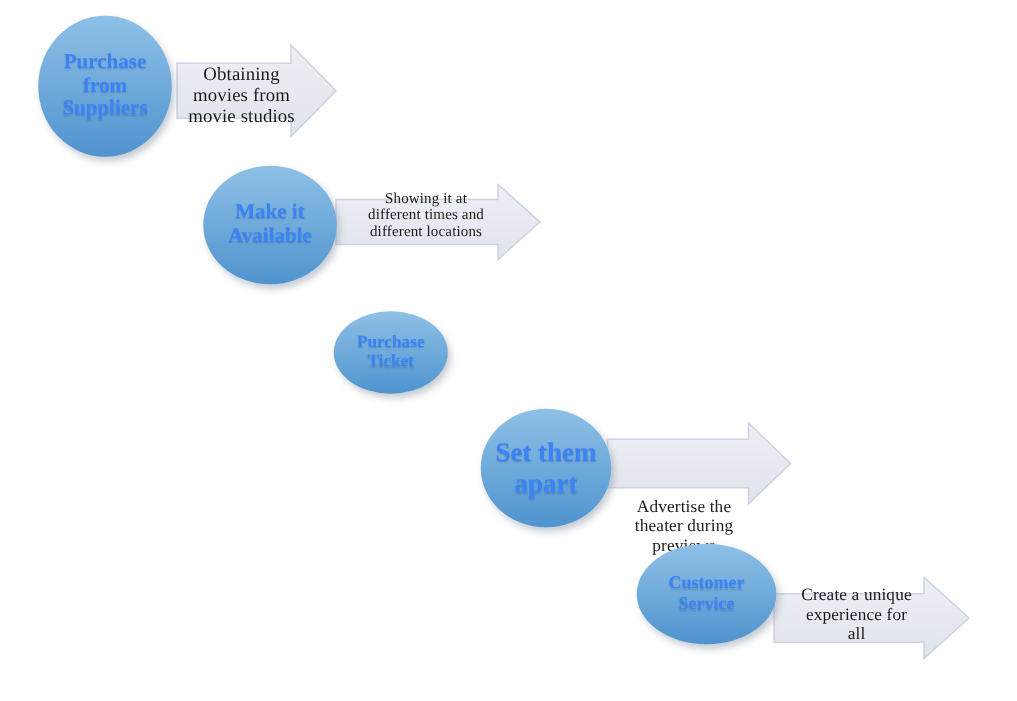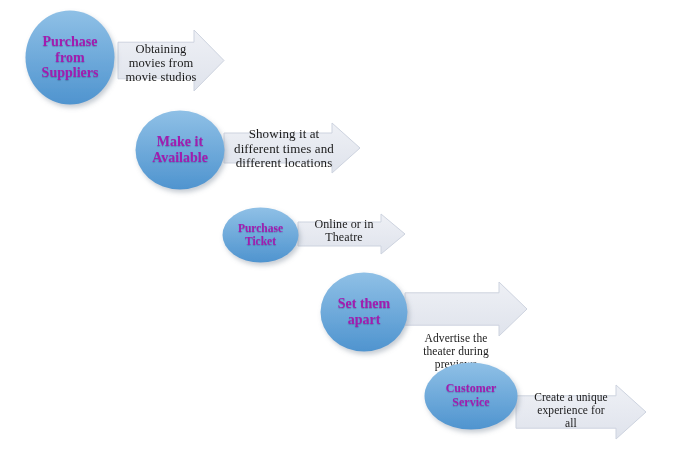--- a/index.html
+++ b/index.html
@@ -45,21 +45,21 @@
   .circle-label {
     position: absolute;
     left: 0;
     top: 0;
     width: 100%;
     height: 100%;
     display: flex;
     align-items: center;
     justify-content: center;
     text-align: center;
-    color: #a21caf;
+    color: #3b82f6;
     font-family: "Liberation Serif", serif;
     font-weight: bold;
     line-height: 1.14;
     white-space: pre-line;
     text-shadow: 0 1px 1px rgba(40,80,120,0.35);
     pointer-events: none;
   }
 </style>
 </head>
 <body>
@@ -99,52 +99,39 @@
     <div class="arrow-wrap" style="left: 224px; top: 123px; width: 136px; height: 50px;">
       <svg class="arrow-svg" width="136" height="50" viewBox="0 0 136 50">
         <defs>
           <linearGradient id="agrad1" x1="0" y1="0" x2="0" y2="1">
             <stop offset="0%" stop-color="#eef0f5"></stop>
             <stop offset="100%" stop-color="#dfe3ec"></stop>
           </linearGradient>
         </defs>
         <polygon points="0,10 108,10 108,0 136,25 108,50 108,40 0,40" fill="url(#agrad1)" stroke="#cdd3df" stroke-width="1"></polygon>
       </svg>
-      <div class="arrow-label" style="left: 8px; top: 4px; width: 104px; font-size: 13px;">Showing it at
+      <div class="arrow-label" style="left: 8px; top: 4px; width: 104px; font-size: 10px;">Showing it at
 different times and
 different locations</div>
     </div>
     <div class="circle-wrap" style="left: 134px; top: 109px; width: 92px; height: 82px;">
       <svg class="circle-svg" width="92" height="82" viewBox="0 0 92 82">
         <defs>
           <linearGradient id="cgrad1" x1="0" y1="0" x2="0" y2="1">
             <stop offset="0%" stop-color="#8fc0e6"></stop>
             <stop offset="100%" stop-color="#4f94cf"></stop>
           </linearGradient>
           <filter id="cshadow1" x="-30%" y="-30%" width="180%" height="180%">
             <feDropShadow dx="2" dy="3" stdDeviation="2.5" flood-color="#7f8c9c" flood-opacity="0.45"></feDropShadow>
           </filter>
         </defs>
         <ellipse cx="46" cy="41" rx="44.5" ry="39.5" fill="url(#cgrad1)" filter="url(#cshadow1)"></ellipse>
       </svg>
       <div class="circle-label" style="font-size: 14px;">Make it
 Available</div>
-    </div>
-    <div class="arrow-wrap" style="left: 298px; top: 214px; width: 107px; height: 40px;">
-      <svg class="arrow-svg" width="107" height="40" viewBox="0 0 107 40">
-        <defs>
-          <linearGradient id="agrad2" x1="0" y1="0" x2="0" y2="1">
-            <stop offset="0%" stop-color="#eef0f5"></stop>
-            <stop offset="100%" stop-color="#dfe3ec"></stop>
-          </linearGradient>
-        </defs>
-        <polygon points="0,8 83,8 83,0 107,20 83,40 83,32 0,32" fill="url(#agrad2)" stroke="#cdd3df" stroke-width="1"></polygon>
-      </svg>
-      <div class="arrow-label" style="left: 6px; top: 4px; width: 80px; font-size: 12px;">Online or in
-Theatre</div>
     </div>
     <div class="circle-wrap" style="left: 221px; top: 206px; width: 79px; height: 58px;">
       <svg class="circle-svg" width="79" height="58" viewBox="0 0 79 58">
         <defs>
           <linearGradient id="cgrad2" x1="0" y1="0" x2="0" y2="1">
             <stop offset="0%" stop-color="#8fc0e6"></stop>
             <stop offset="100%" stop-color="#4f94cf"></stop>
           </linearGradient>
           <filter id="cshadow2" x="-30%" y="-30%" width="180%" height="180%">
             <feDropShadow dx="2" dy="3" stdDeviation="2.5" flood-color="#7f8c9c" flood-opacity="0.45"></feDropShadow>
@@ -175,21 +162,21 @@
           <linearGradient id="cgrad3" x1="0" y1="0" x2="0" y2="1">
             <stop offset="0%" stop-color="#8fc0e6"></stop>
             <stop offset="100%" stop-color="#4f94cf"></stop>
           </linearGradient>
           <filter id="cshadow3" x="-30%" y="-30%" width="180%" height="180%">
             <feDropShadow dx="2" dy="3" stdDeviation="2.5" flood-color="#7f8c9c" flood-opacity="0.45"></feDropShadow>
           </filter>
         </defs>
         <ellipse cx="45" cy="41" rx="43.5" ry="39.5" fill="url(#cgrad3)" filter="url(#cshadow3)"></ellipse>
       </svg>
-      <div class="circle-label" style="font-size: 14px;">Set them
+      <div class="circle-label" style="font-size: 18px;">Set them
 apart</div>
     </div>
     <div class="arrow-wrap" style="left: 516px; top: 385px; width: 130px; height: 54px;">
       <svg class="arrow-svg" width="130" height="54" viewBox="0 0 130 54">
         <defs>
           <linearGradient id="agrad4" x1="0" y1="0" x2="0" y2="1">
             <stop offset="0%" stop-color="#eef0f5"></stop>
             <stop offset="100%" stop-color="#dfe3ec"></stop>
           </linearGradient>
         </defs>

